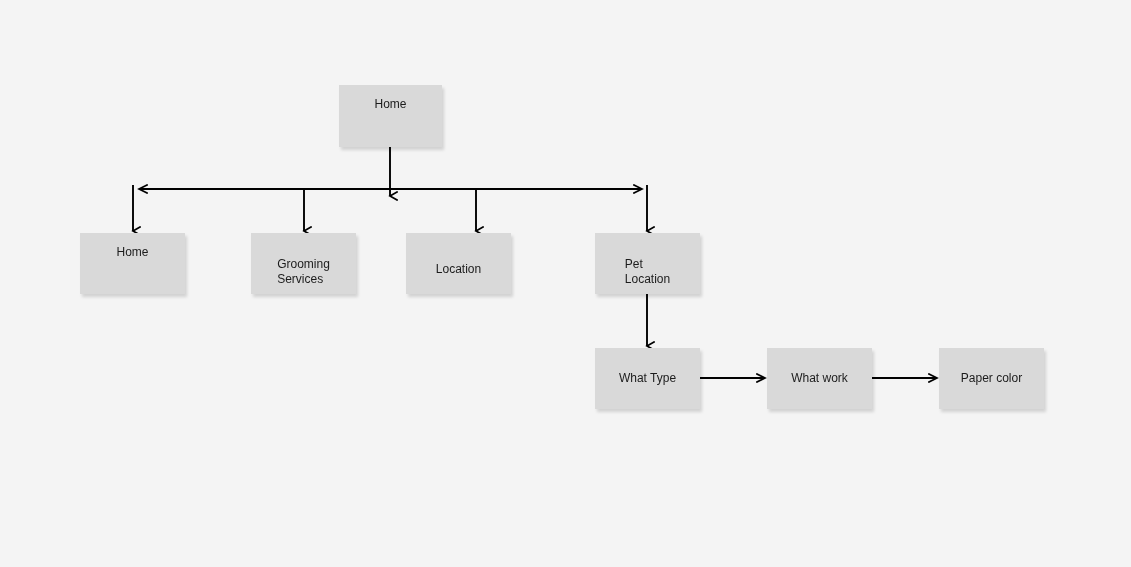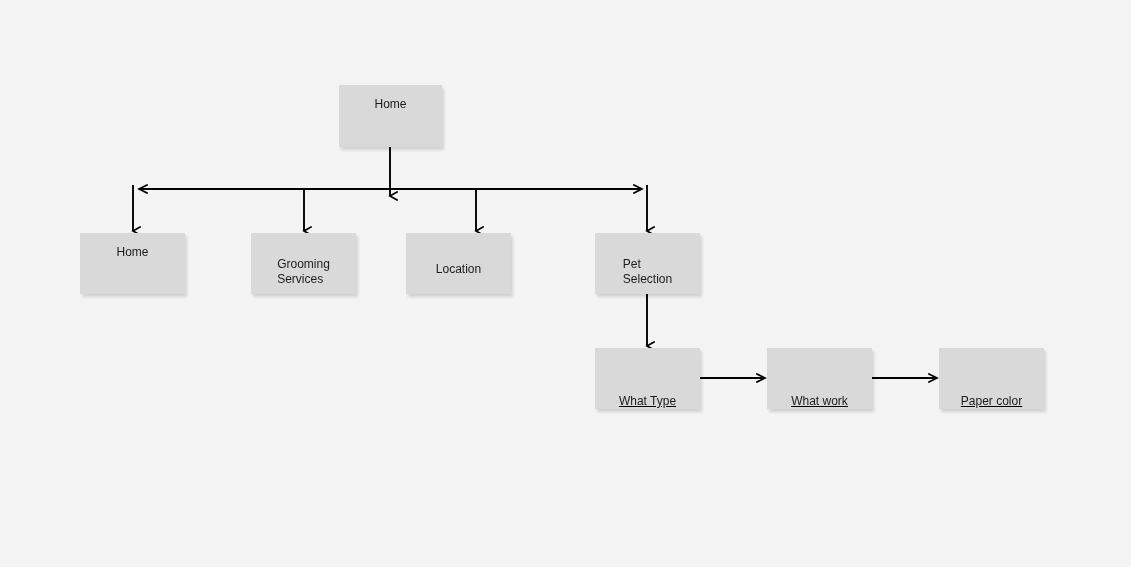--- a/index.html
+++ b/index.html
@@ -42,22 +42,21 @@
     color: #1c1c1c;
     line-height: 15px;
     white-space: pre-line;
     text-align: left;
   }
   .node.align-top {
     align-items: flex-start;
     padding-top: 12px;
   }
   .node.align-mid {
-    align-items: flex-end;
-    text-decoration: underline;
+    align-items: center;
   }
   .node.align-top2 {
     align-items: flex-start;
     padding-top: 24px;
   }
 </style>
 </head>
 <body>
 
 <div id="canvas">
@@ -102,21 +101,21 @@
     <span class="node-label">Grooming
 Services</span>
   </div>
 
   <div class="node align-top" style="left:406px; top:233px; width:105px; height:61px;align-items:center;">
     <span class="node-label">Location</span>
   </div>
 
   <div class="node align-top2" style="left:595px; top:233px; width:105px; height:61px;">
     <span class="node-label">Pet
-Selection</span>
+Location</span>
   </div>
 
   <div class="node align-mid" style="left:595px; top:348px; width:105px; height:61px;">
     <span class="node-label">What Type</span>
   </div>
 
   <div class="node align-mid" style="left:767px; top:348px; width:105px; height:61px;">
     <span class="node-label">What work</span>
   </div>
 

